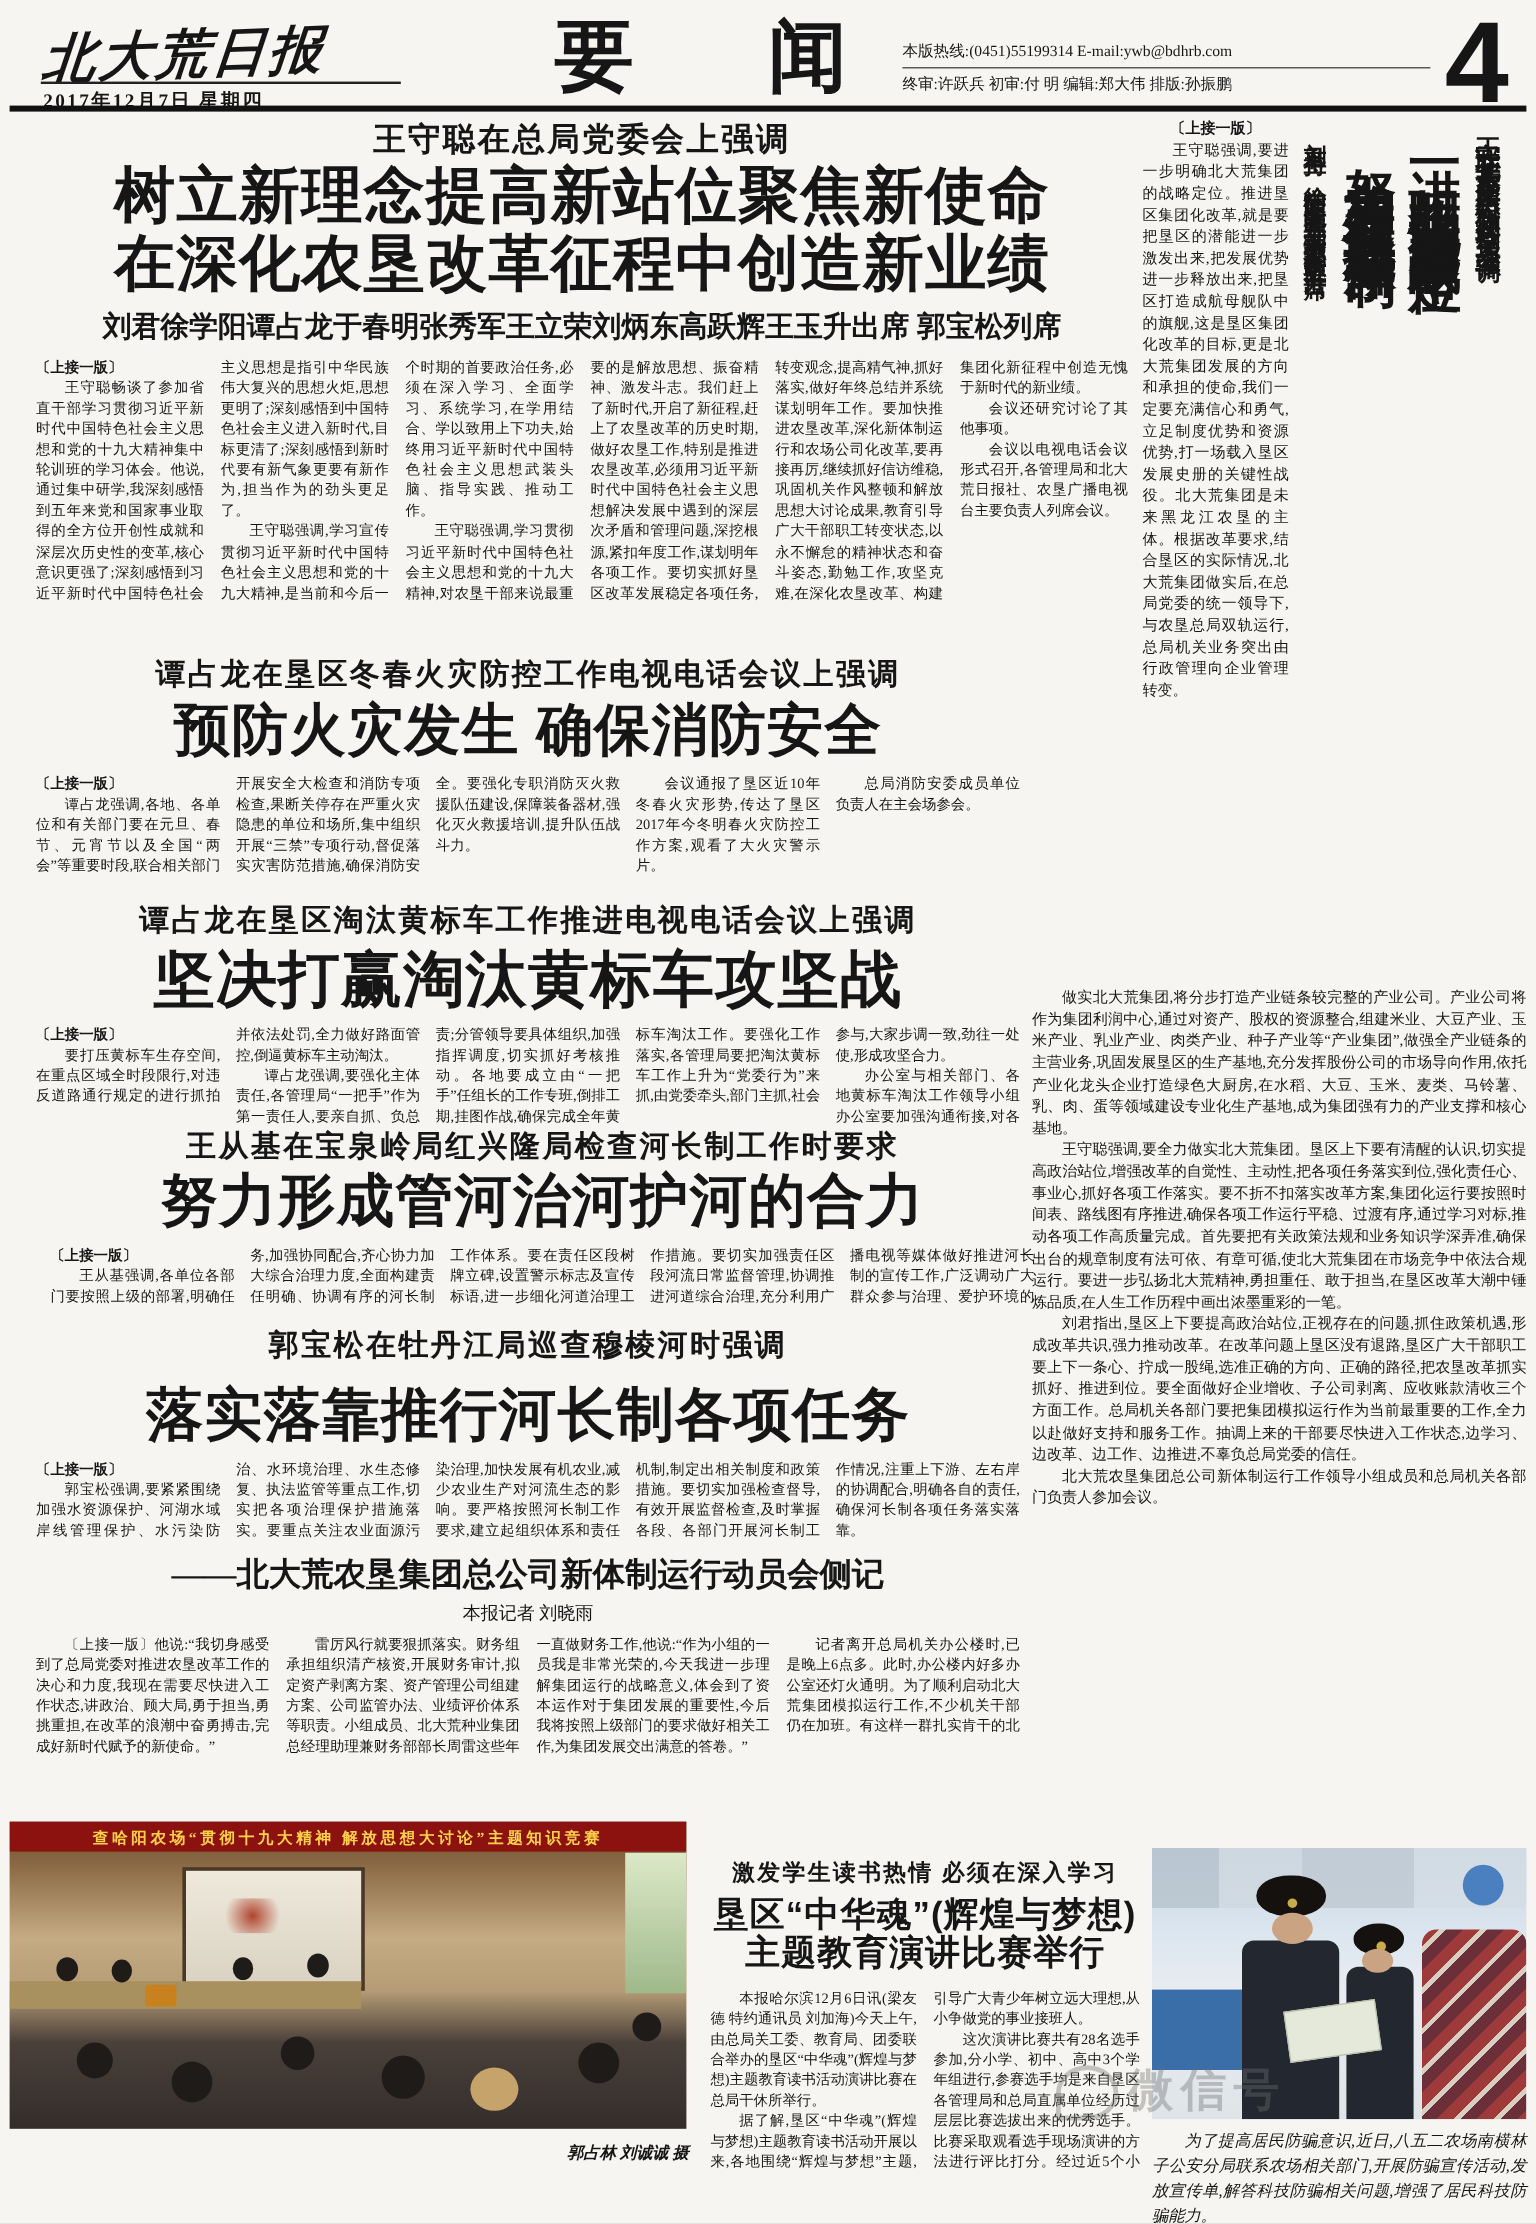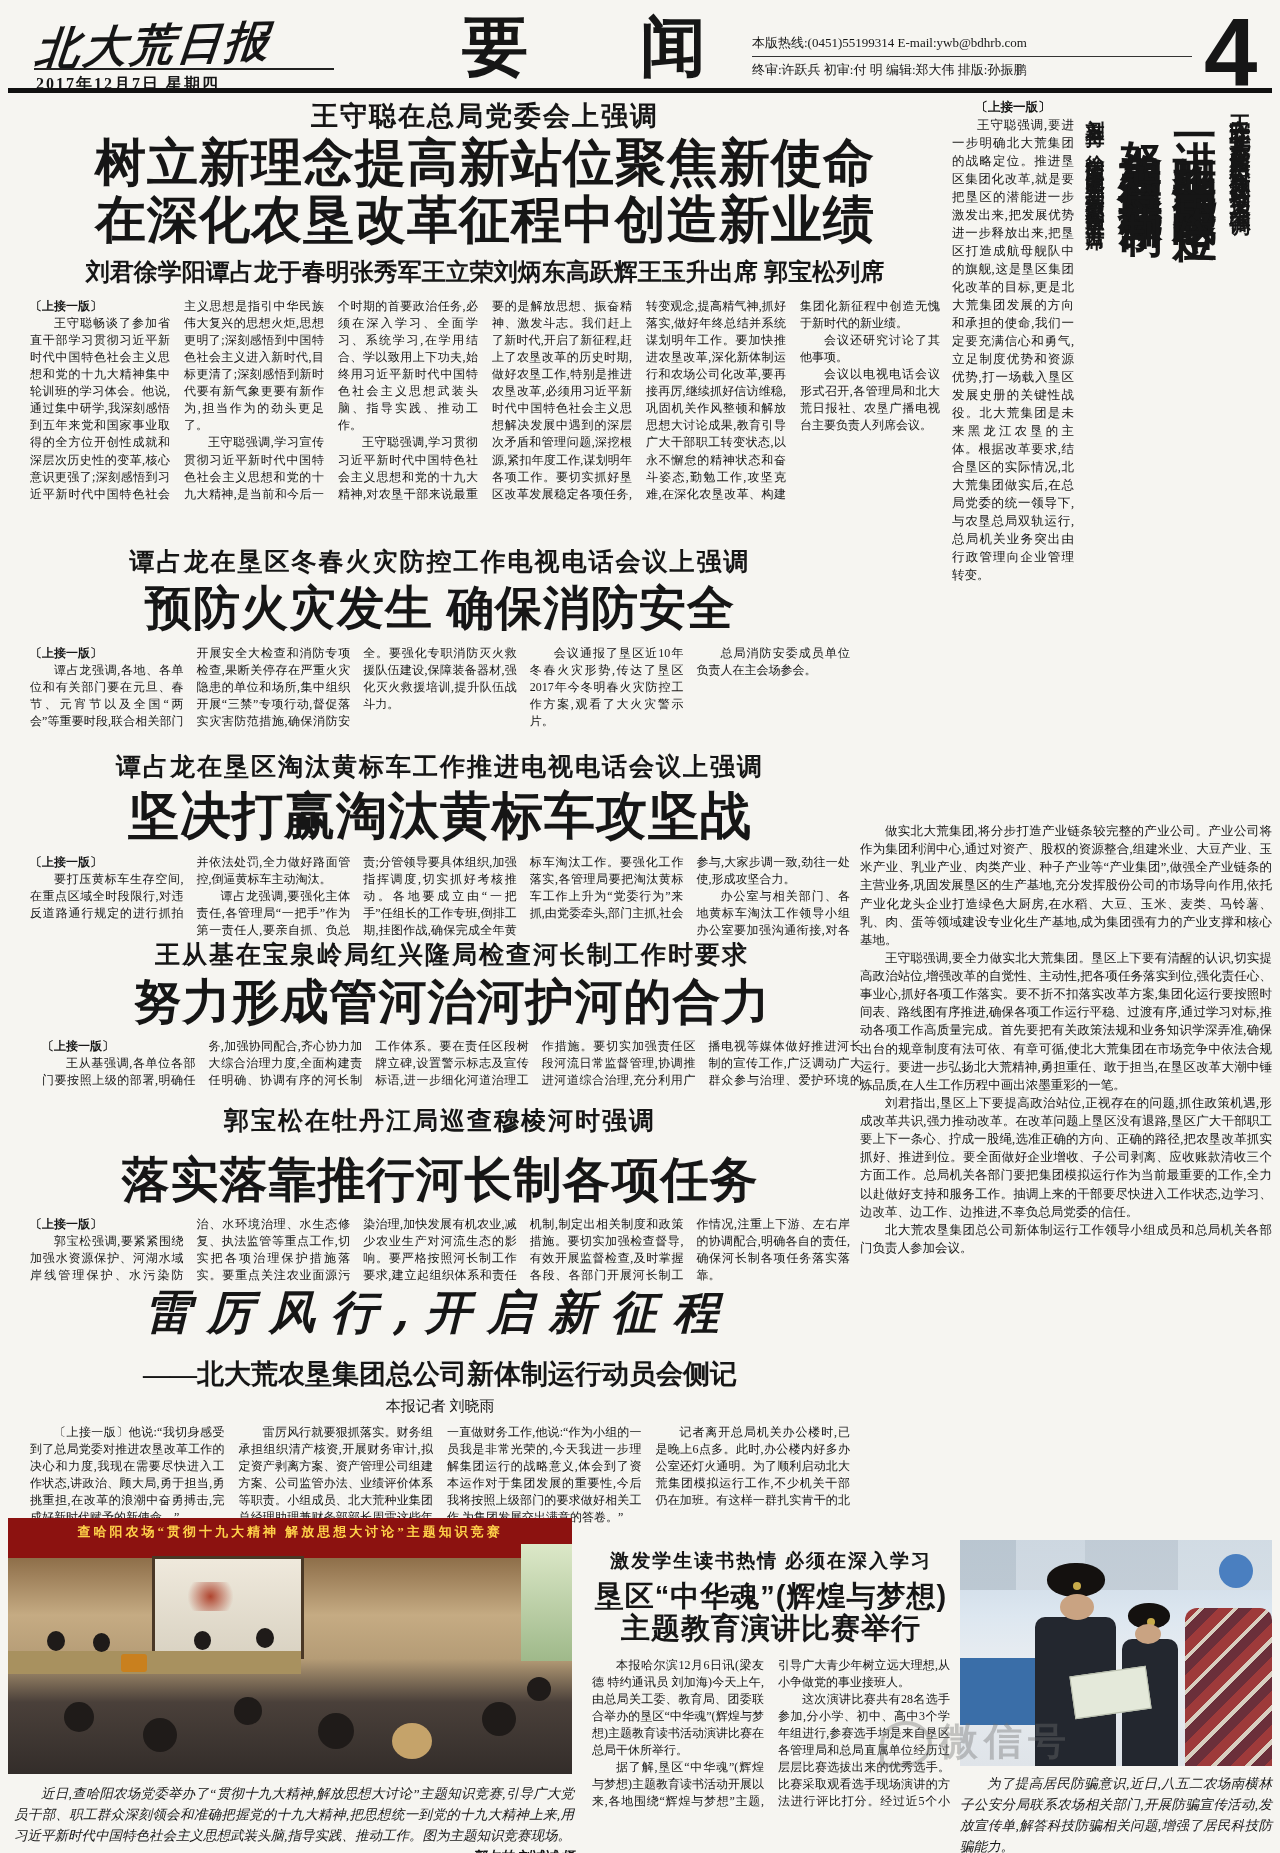--- a/index.html
+++ b/index.html
@@ -37,21 +37,21 @@
   .sb-wide{font-size:12.5px;line-height:1.45;text-align:justify;overflow:hidden;}
   .sb-wide p{margin:0;text-indent:2em;}
   
   .feat-h{font-family:"DejaVu Serif",serif;font-weight:bold;font-style:italic;font-size:46px;
           letter-spacing:16px;text-align:center;white-space:nowrap;}
   .feat-sub{font-weight:900;font-size:27px;text-align:center;white-space:nowrap;}
   .feat-by{font-size:15px;text-align:center;}
   
   .photo{overflow:hidden;}
   .photo-left{background:linear-gradient(180deg,#6d4c30 0%,#8a6a45 14%,#c5ab83 38%,#b59c76 55%,#4a403a 72%,#332d2a 100%);}
-  .banner{position:absolute;left:0;top:0;width:100%;height:40px;background:#8c1210;
+  .banner{position:absolute;left:0;top:0;width:100%;height:25px;background:#8c1210;
           color:#ffd24a;font-size:13px;font-weight:bold;letter-spacing:3px;line-height:28px;
           text-align:center;white-space:nowrap;overflow:hidden;}
   .pl-screen{position:absolute;left:26%;top:16%;width:26%;height:38%;
           background:linear-gradient(180deg,#efe9dc,#d9d2c2);box-shadow:0 0 0 3px #4a3826;}
   .pl-screen:after{content:"";position:absolute;left:18%;top:24%;width:40%;height:30%;
           background:radial-gradient(circle,#b0452f 0%,rgba(176,69,47,0) 70%);}
   .pl-window{position:absolute;right:0;top:10%;width:9%;height:46%;
           background:linear-gradient(180deg,#dce8c8,#9fb98a);}
   .pl-desk{position:absolute;left:0;top:52%;width:52%;height:9%;background:#a8915f;}
   .pl-sign{position:absolute;left:20%;top:53%;width:26px;height:18px;background:#c9801e;border-radius:3px;}
@@ -150,21 +150,20 @@
     <div class="kicker" style="font-size:25px;">郭宝松在牡丹江局巡查穆棱河时强调</div>
     <div class="bigline" style="font-size:48px;margin-top:16px;">落实落靠推行河长制各项任务</div>
     <div class="bodycols" style="margin-top:9px;height:80px;column-count:5;column-gap:13px;">
       <p class="cont-label">〔上接一版〕</p>
       <p>郭宝松强调,要紧紧围绕加强水资源保护、河湖水域岸线管理保护、水污染防治、水环境治理、水生态修复、执法监管等重点工作,切实把各项治理保护措施落实。要重点关注农业面源污染治理,加快发展有机农业,减少农业生产对河流生态的影响。要严格按照河长制工作要求,建立起组织体系和责任机制,制定出相关制度和政策措施。要切实加强检查督导,有效开展监督检查,及时掌握各段、各部门开展河长制工作情况,注重上下游、左右岸的协调配合,明确各自的责任,确保河长制各项任务落实落靠。</p>
 
     </div>
   </div>
 
   <div class="abs" style="left:30px;top:1282px;width:820px;">
-    <div class="feat-h">雷厉风行,开启新征程</div>
     <div class="feat-sub" style="margin-top:12px;">——北大荒农垦集团总公司新体制运行动员会侧记</div>
     <div class="feat-by" style="margin-top:5px;">本报记者  刘晓雨</div>
     <div class="bodycols" style="margin-top:8px;height:104px;column-count:4;column-gap:14px;">
       <p>〔上接一版〕他说:“我切身感受到了总局党委对推进农垦改革工作的决心和力度,我现在需要尽快进入工作状态,讲政治、顾大局,勇于担当,勇挑重担,在改革的浪潮中奋勇搏击,完成好新时代赋予的新使命。”</p>
       <p>雷厉风行就要狠抓落实。财务组承担组织清产核资,开展财务审计,拟定资产剥离方案、资产管理公司组建方案、公司监管办法、业绩评价体系等职责。小组成员、北大荒种业集团总经理助理兼财务部部长周雷这些年一直做财务工作,他说:“作为小组的一员我是非常光荣的,今天我进一步理解集团运行的战略意义,体会到了资本运作对于集团发展的重要性,今后我将按照上级部门的要求做好相关工作,为集团发展交出满意的答卷。”</p>
       <p>记者离开总局机关办公楼时,已是晚上6点多。此时,办公楼内好多办公室还灯火通明。为了顺利启动北大荒集团模拟运行工作,不少机关干部仍在加班。有这样一群扎实肯干的北大荒人,我们相信,北大荒在集团化的新征程上一定会创造新业绩。</p>
     </div>
   </div>
 
   <div class="abs sb-body" style="left:952px;top:98px;width:122px;height:714px;">
@@ -195,21 +194,20 @@
     <div class="head" style="left:44%;top:43%;width:18px;height:20px;"></div>
     <div class="head" style="left:10%;top:72%;width:30px;height:30px;"></div>
     <div class="head" style="left:24%;top:78%;width:34px;height:34px;"></div>
     <div class="head" style="left:40%;top:70%;width:28px;height:28px;"></div>
     <div class="head" style="left:55%;top:76%;width:36px;height:36px;"></div>
     <div class="head tan" style="left:68%;top:80%;width:40px;height:36px;"></div>
     <div class="head" style="left:84%;top:72%;width:34px;height:34px;"></div>
     <div class="head" style="left:92%;top:62%;width:24px;height:24px;"></div>
   </div>
   <div class="abs caption" style="left:14px;top:1784px;width:560px;">
-    <p>近日,查哈阳农场党委举办了“贯彻十九大精神,解放思想大讨论”主题知识竞赛,引导广大党员干部、职工群众深刻领会和准确把握党的十九大精神,把思想统一到党的十九大精神上来,用习近平新时代中国特色社会主义思想武装头脑,指导实践、推动工作。图为主题知识竞赛现场。</p>
     <div class="credit">郭占林  刘诚诚  摄</div>
   </div>
 
   <div class="abs" style="left:592px;top:1548px;width:358px;">
     <div class="kicker" style="font-size:19px;">激发学生读书热情  必须在深入学习</div>
     <div class="bigline" style="font-size:29px;margin-top:6px;">垦区“中华魂”(辉煌与梦想)</div>
     <div class="bigline" style="font-size:29px;text-align:center;">主题教育演讲比赛举行</div>
     <div class="bodycols" style="margin-top:12px;height:170px;column-count:2;column-gap:14px;">
       <p>本报哈尔滨12月6日讯(梁友德 特约通讯员 刘加海)今天上午,由总局关工委、教育局、团委联合举办的垦区“中华魂”(辉煌与梦想)主题教育读书活动演讲比赛在总局干休所举行。</p>
       <p>据了解,垦区“中华魂”(辉煌与梦想)主题教育读书活动开展以来,各地围绕“辉煌与梦想”主题,引导广大青少年树立远大理想,从小争做党的事业接班人。</p>

